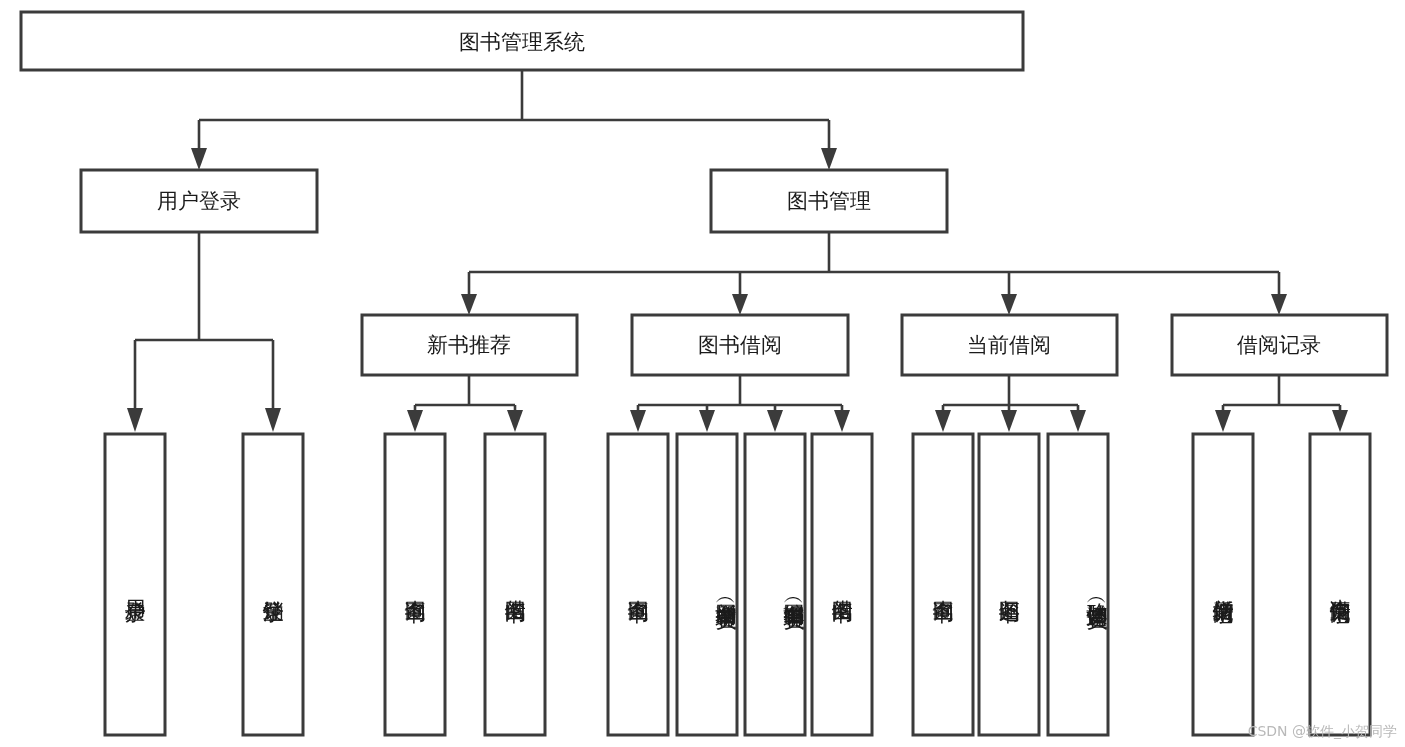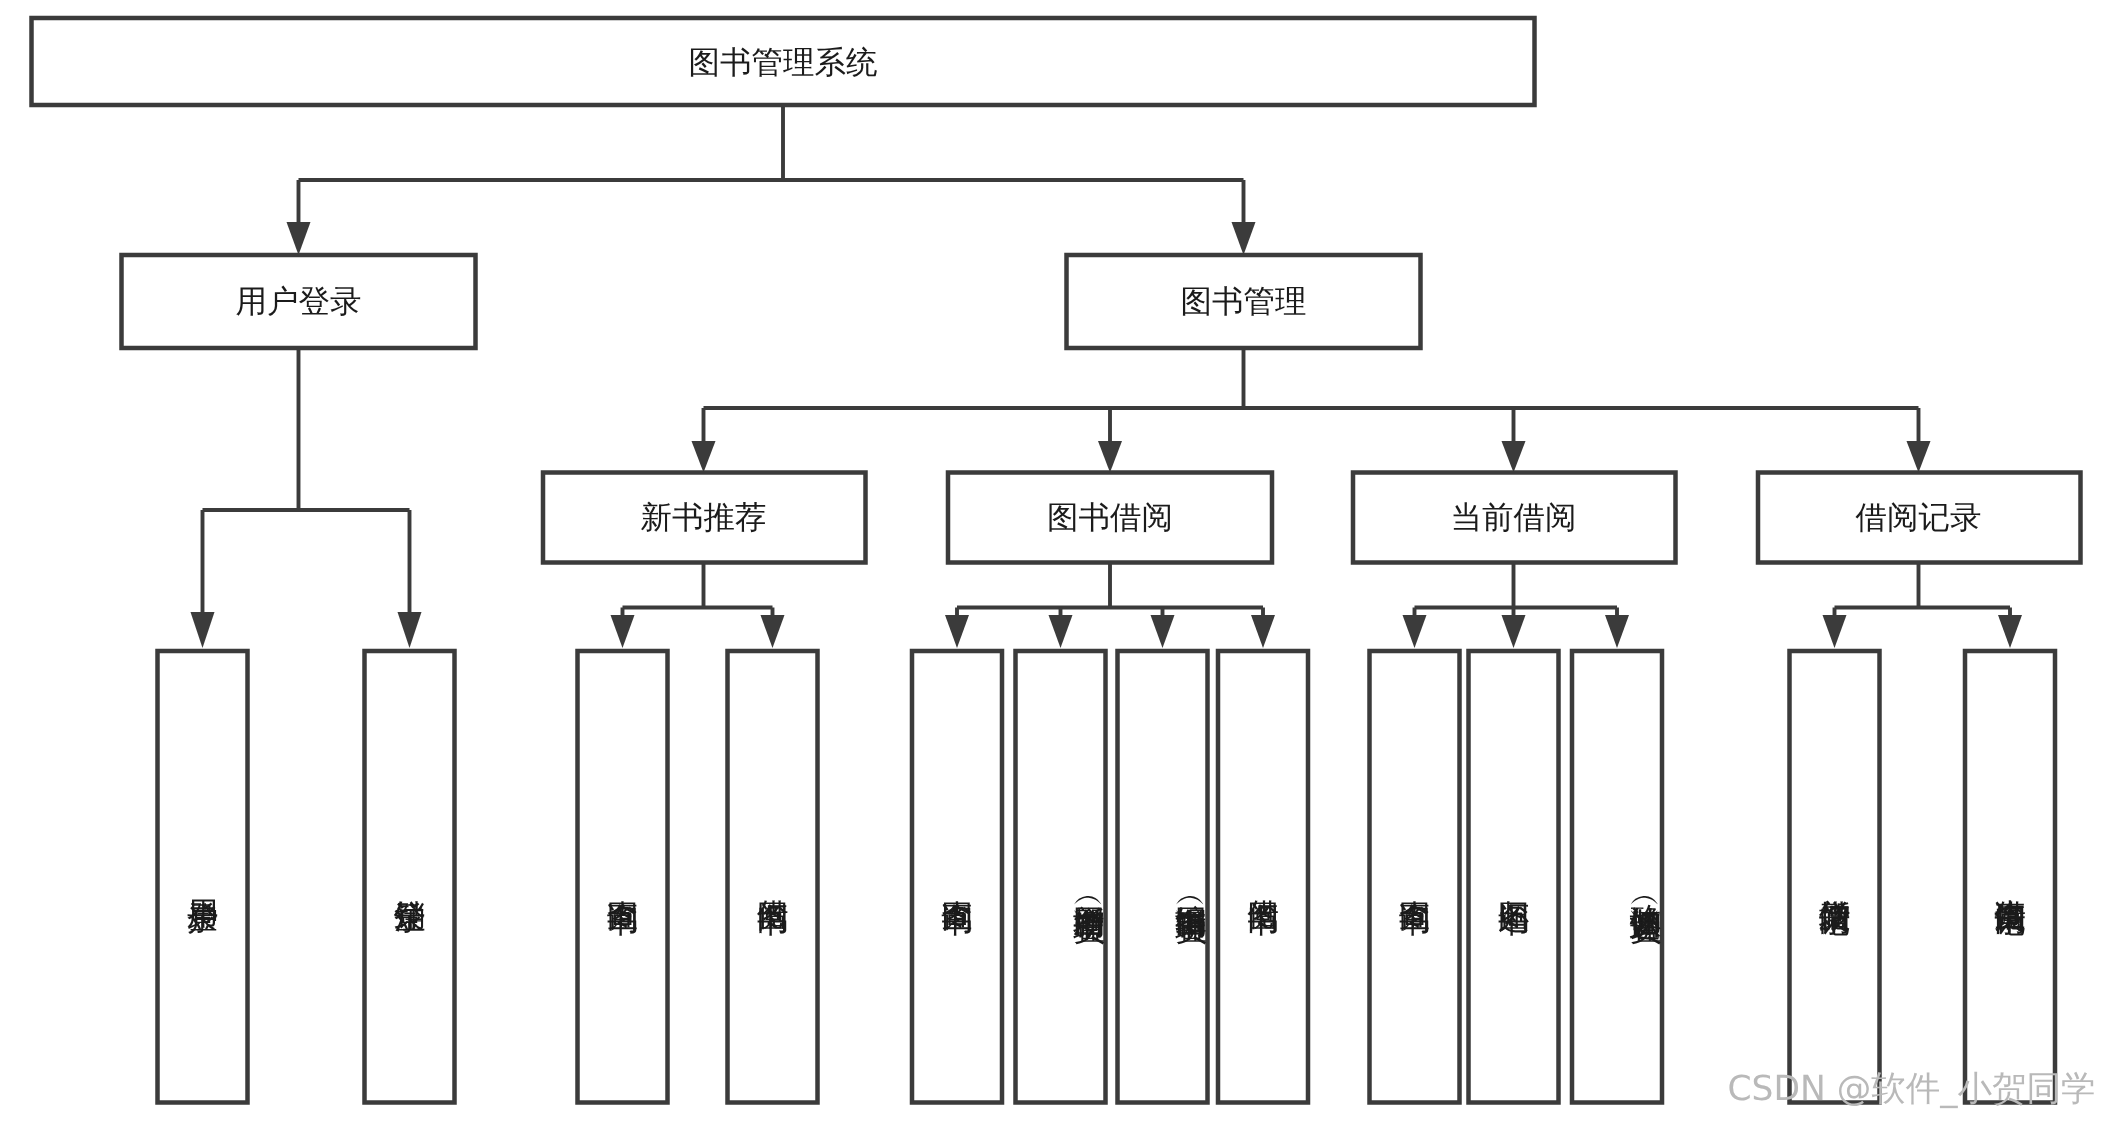--- a/index.html
+++ b/index.html
@@ -23,21 +23,21 @@
     font-family:"DejaVu Sans","Liberation Sans",sans-serif;
     font-size:21px;color:#1b1b1b;
     writing-mode:vertical-rl;text-orientation:upright;
     display:flex;align-items:center;justify-content:center;
     line-height:1.06;letter-spacing:1px;
     white-space:nowrap;pointer-events:none;
   }
   .watermark{
     position:absolute;right:8px;bottom:6px;
     font-family:"DejaVu Sans","Liberation Sans",sans-serif;
-    font-size:23px;color:#b9b9b9;white-space:nowrap;
+    font-size:14px;color:#b9b9b9;white-space:nowrap;
   }
 </style>
 </head>
 <body>
 
 <div id="diagram-root">
 
   <svg id="flow" viewBox="0 0 1405 747">
 
     <g>

